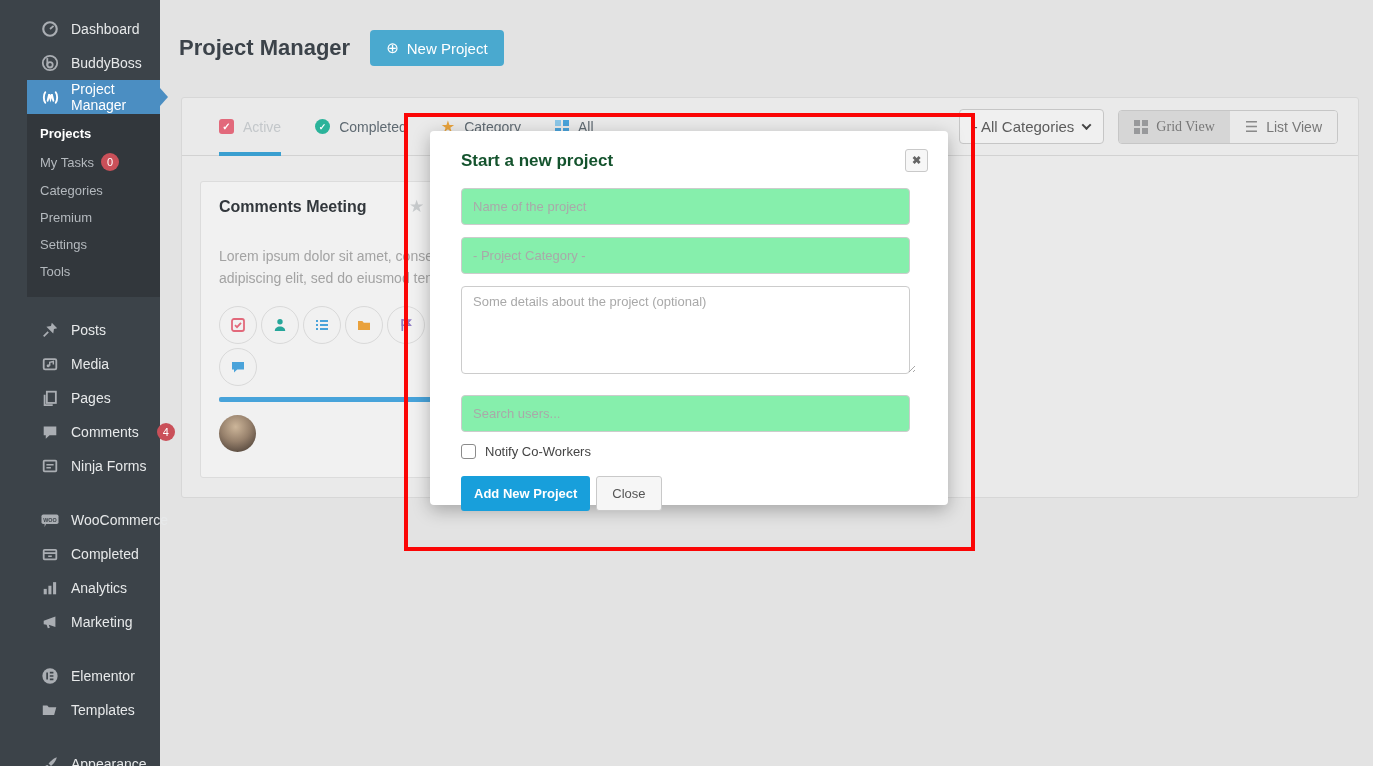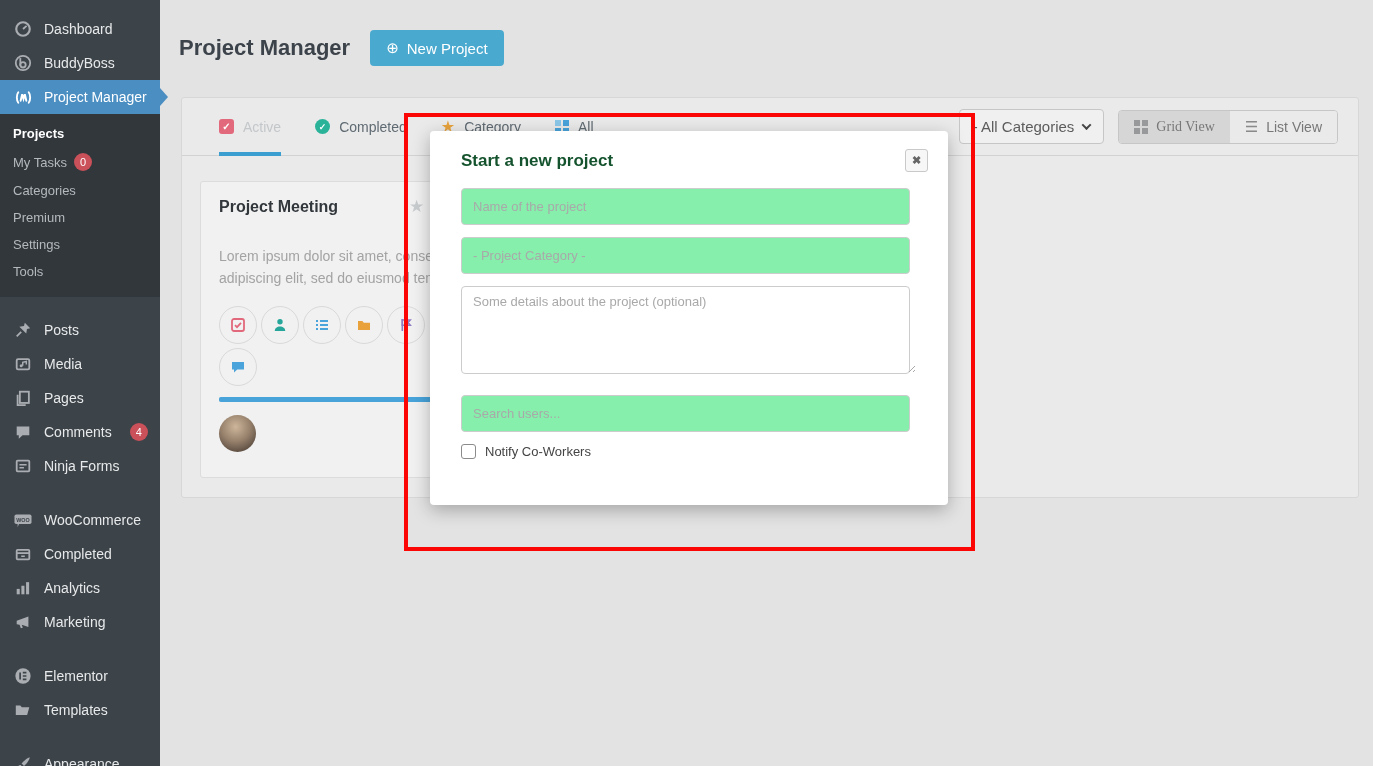--- a/index.html
+++ b/index.html
@@ -1,20 +1,20 @@
 <!DOCTYPE html>
 <html><head>
 <meta charset="utf-8">
 <style>
   * { margin:0; padding:0; box-sizing:border-box; }
   html,body { width:1373px; height:766px; overflow:hidden; }
   body { font-family:"Liberation Sans", sans-serif; background:#e3e3e3; position:relative; }
 
   
-  .sidebar { position:absolute; left:0; top:0; width:160px; height:766px; background:#3c4349; padding-top:12px; z-index:5; }
+  .sidebar { position:absolute; left:0; top:0; width:160px; height:766px; background:#3c4349; padding-top:12px; z-index:5;padding-left:27px; }
   .mi { height:34px; display:flex; align-items:center; gap:11px; padding-left:13px; color:#e7e9ea; font-size:14px; cursor:pointer; position:relative; }
   .mi .ic { width:20px; height:20px; color:#aaaeb3; display:flex; align-items:center; justify-content:center; flex:none; }
   .mi.active { background:#4b8ec2; color:#fff; }
   .mi.active .ic { color:#fff; }
   .mi.active .arrow { position:absolute; right:-8px; top:50%; margin-top:-9px; width:0; height:0;
        border-top:9px solid transparent; border-bottom:9px solid transparent; border-left:8px solid #4b8ec2; }
   .submenu { background:#32373c; padding:6px 0 12px; margin-bottom:16px; }
   .smi { display:flex; align-items:center; padding:6px 13px; font-size:13px; color:#b4b9be; cursor:pointer; }
   .smi.current { color:#fff; font-weight:bold; }
   .badge { background:#ca5059; color:#fff; border-radius:50%; min-width:18px; height:18px; font-size:11px;
@@ -328,21 +328,21 @@
           </button>
           <button class="view-btn">
             <span class="ic-list">☰</span>
             <span>List View</span>
           </button>
         </div>
       </div>
     </div>
 
     <div class="card">
-      <div class="card-title">Project Meeting</div>
+      <div class="card-title">Comments Meeting</div>
       <span class="card-star">★</span>
       <p class="card-desc">Lorem ipsum dolor sit amet, consectetur adipiscing elit, sed do eiusmod tempor...</p>
       <div class="icon-row">
         <span class="circ">
           <svg width="16" height="16" viewBox="0 0 16 16">
               <rect x="2" y="2" width="12" height="12" rx="2" fill="none" stroke="#e2697b" stroke-width="1.8"></rect>
               <path d="M5 8.2l2 2 4-4.4" stroke="#e2697b" stroke-width="1.8" fill="none"></path>
             </svg>
         </span>
         <span class="circ">
@@ -392,17 +392,21 @@
       <input type="text" placeholder="- Project Category -" style="">
       <div class="ta-wrap">
         <textarea placeholder="Some details about the project (optional)" style=""></textarea>
         <span class="resize-handle"></span>
       </div>
       <input type="text" placeholder="Search users..." style="">
       <label class="notify">
         <span class="cb"></span>
         <span>Notify Co-Workers</span>
       </label>
+      <div class="modal-actions">
+        <button class="btn-primary">Add New Project</button>
+        <button class="btn-secondary">Close</button>
+      </div>
     </div>
   </div>
 
   <div class="annotation"></div>
 </main>
 
 </body></html>

